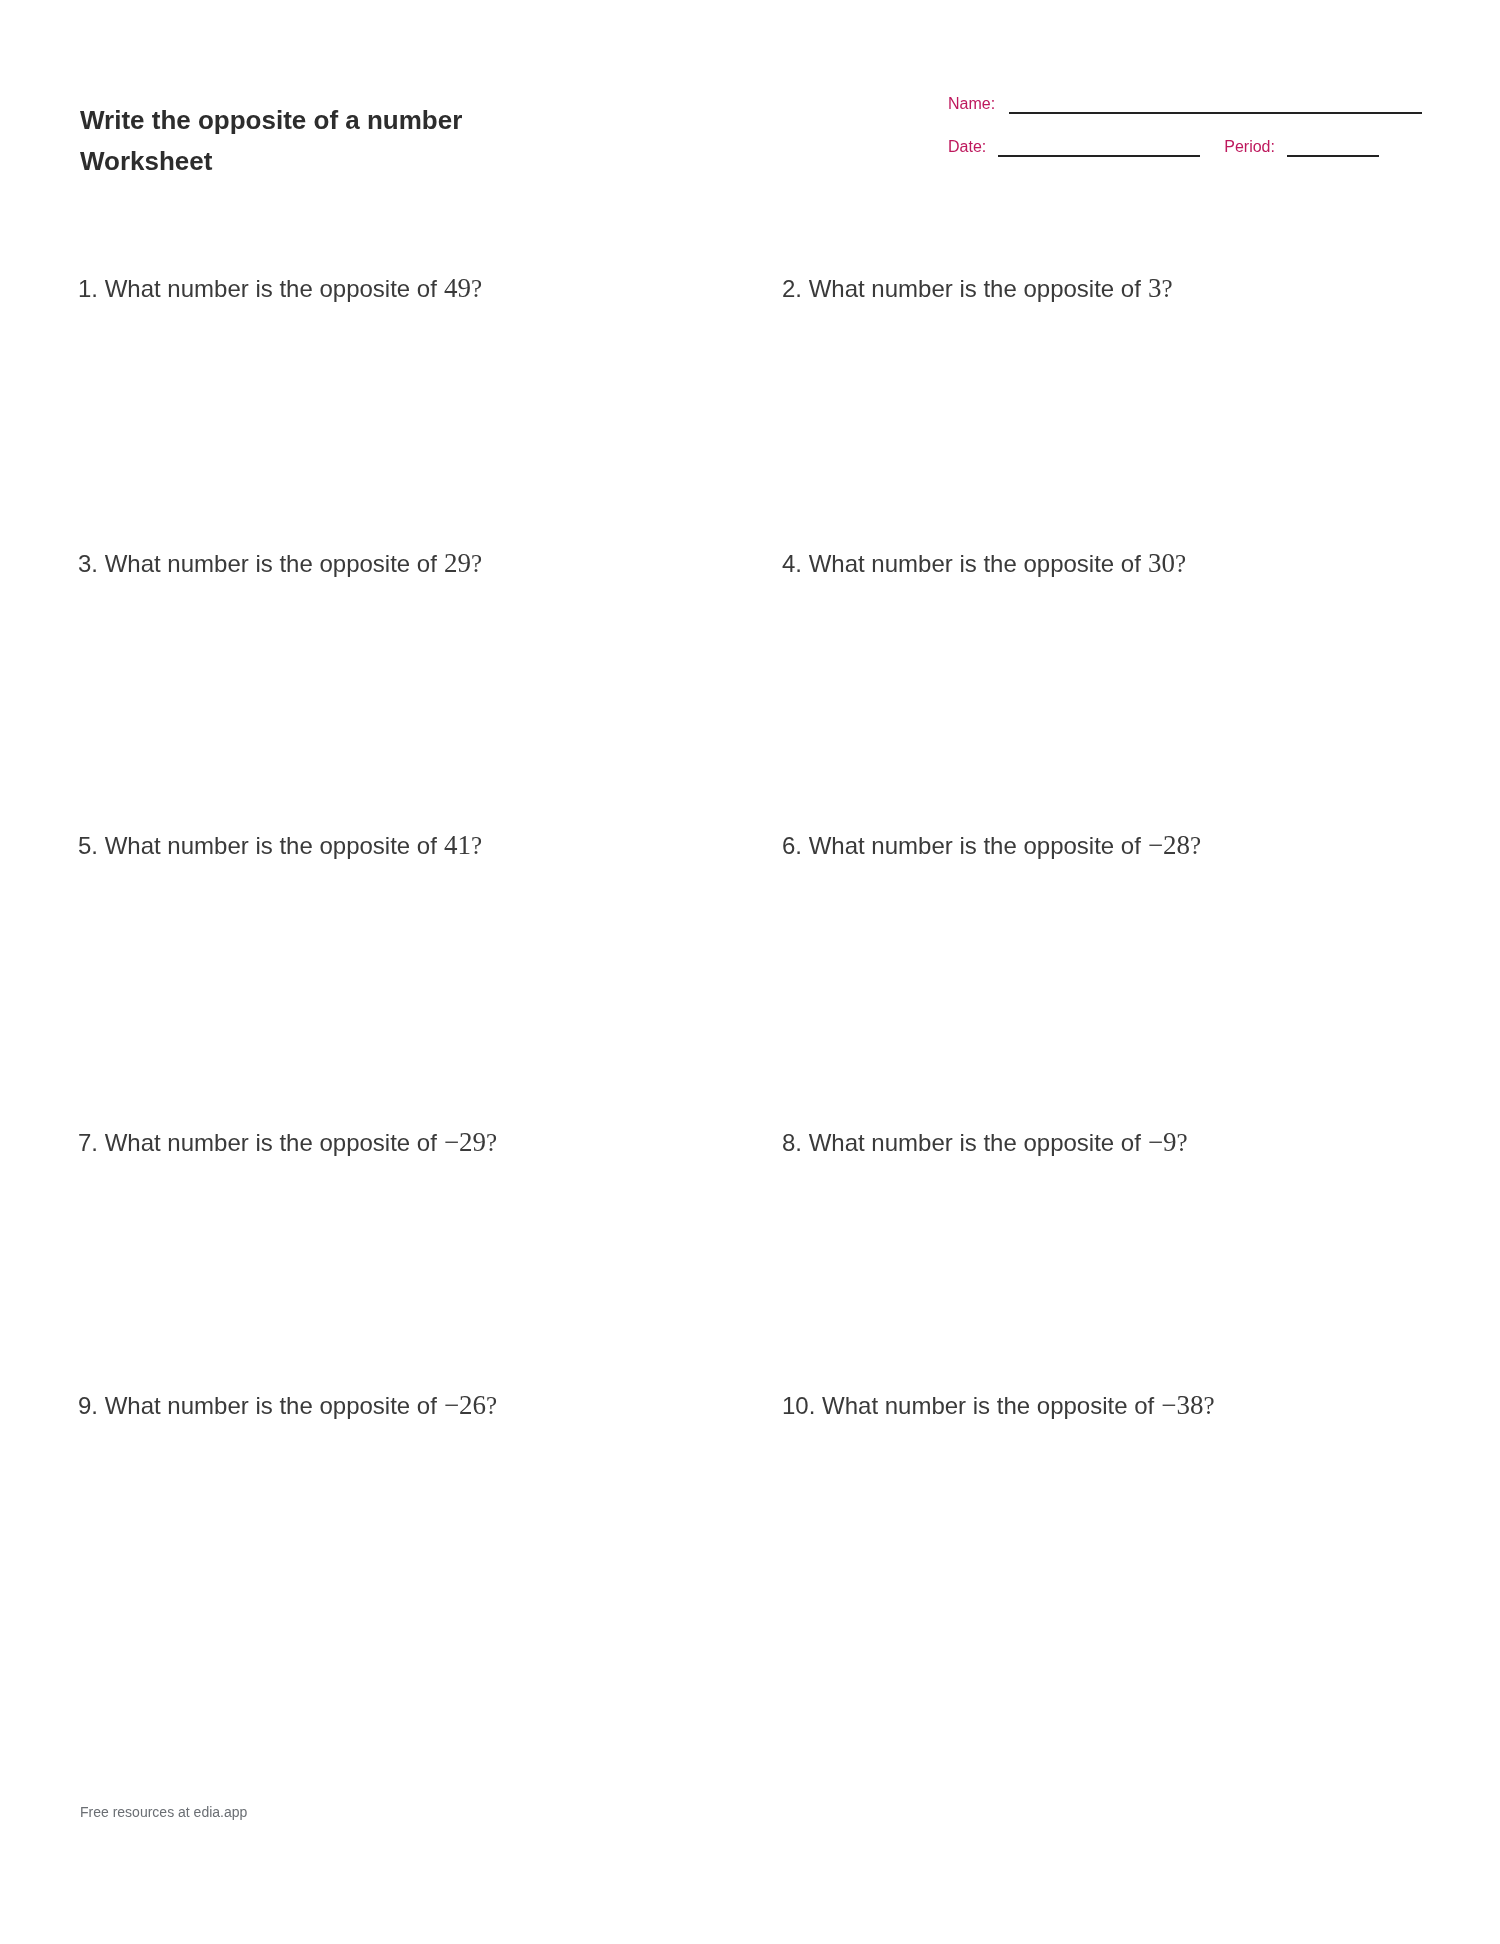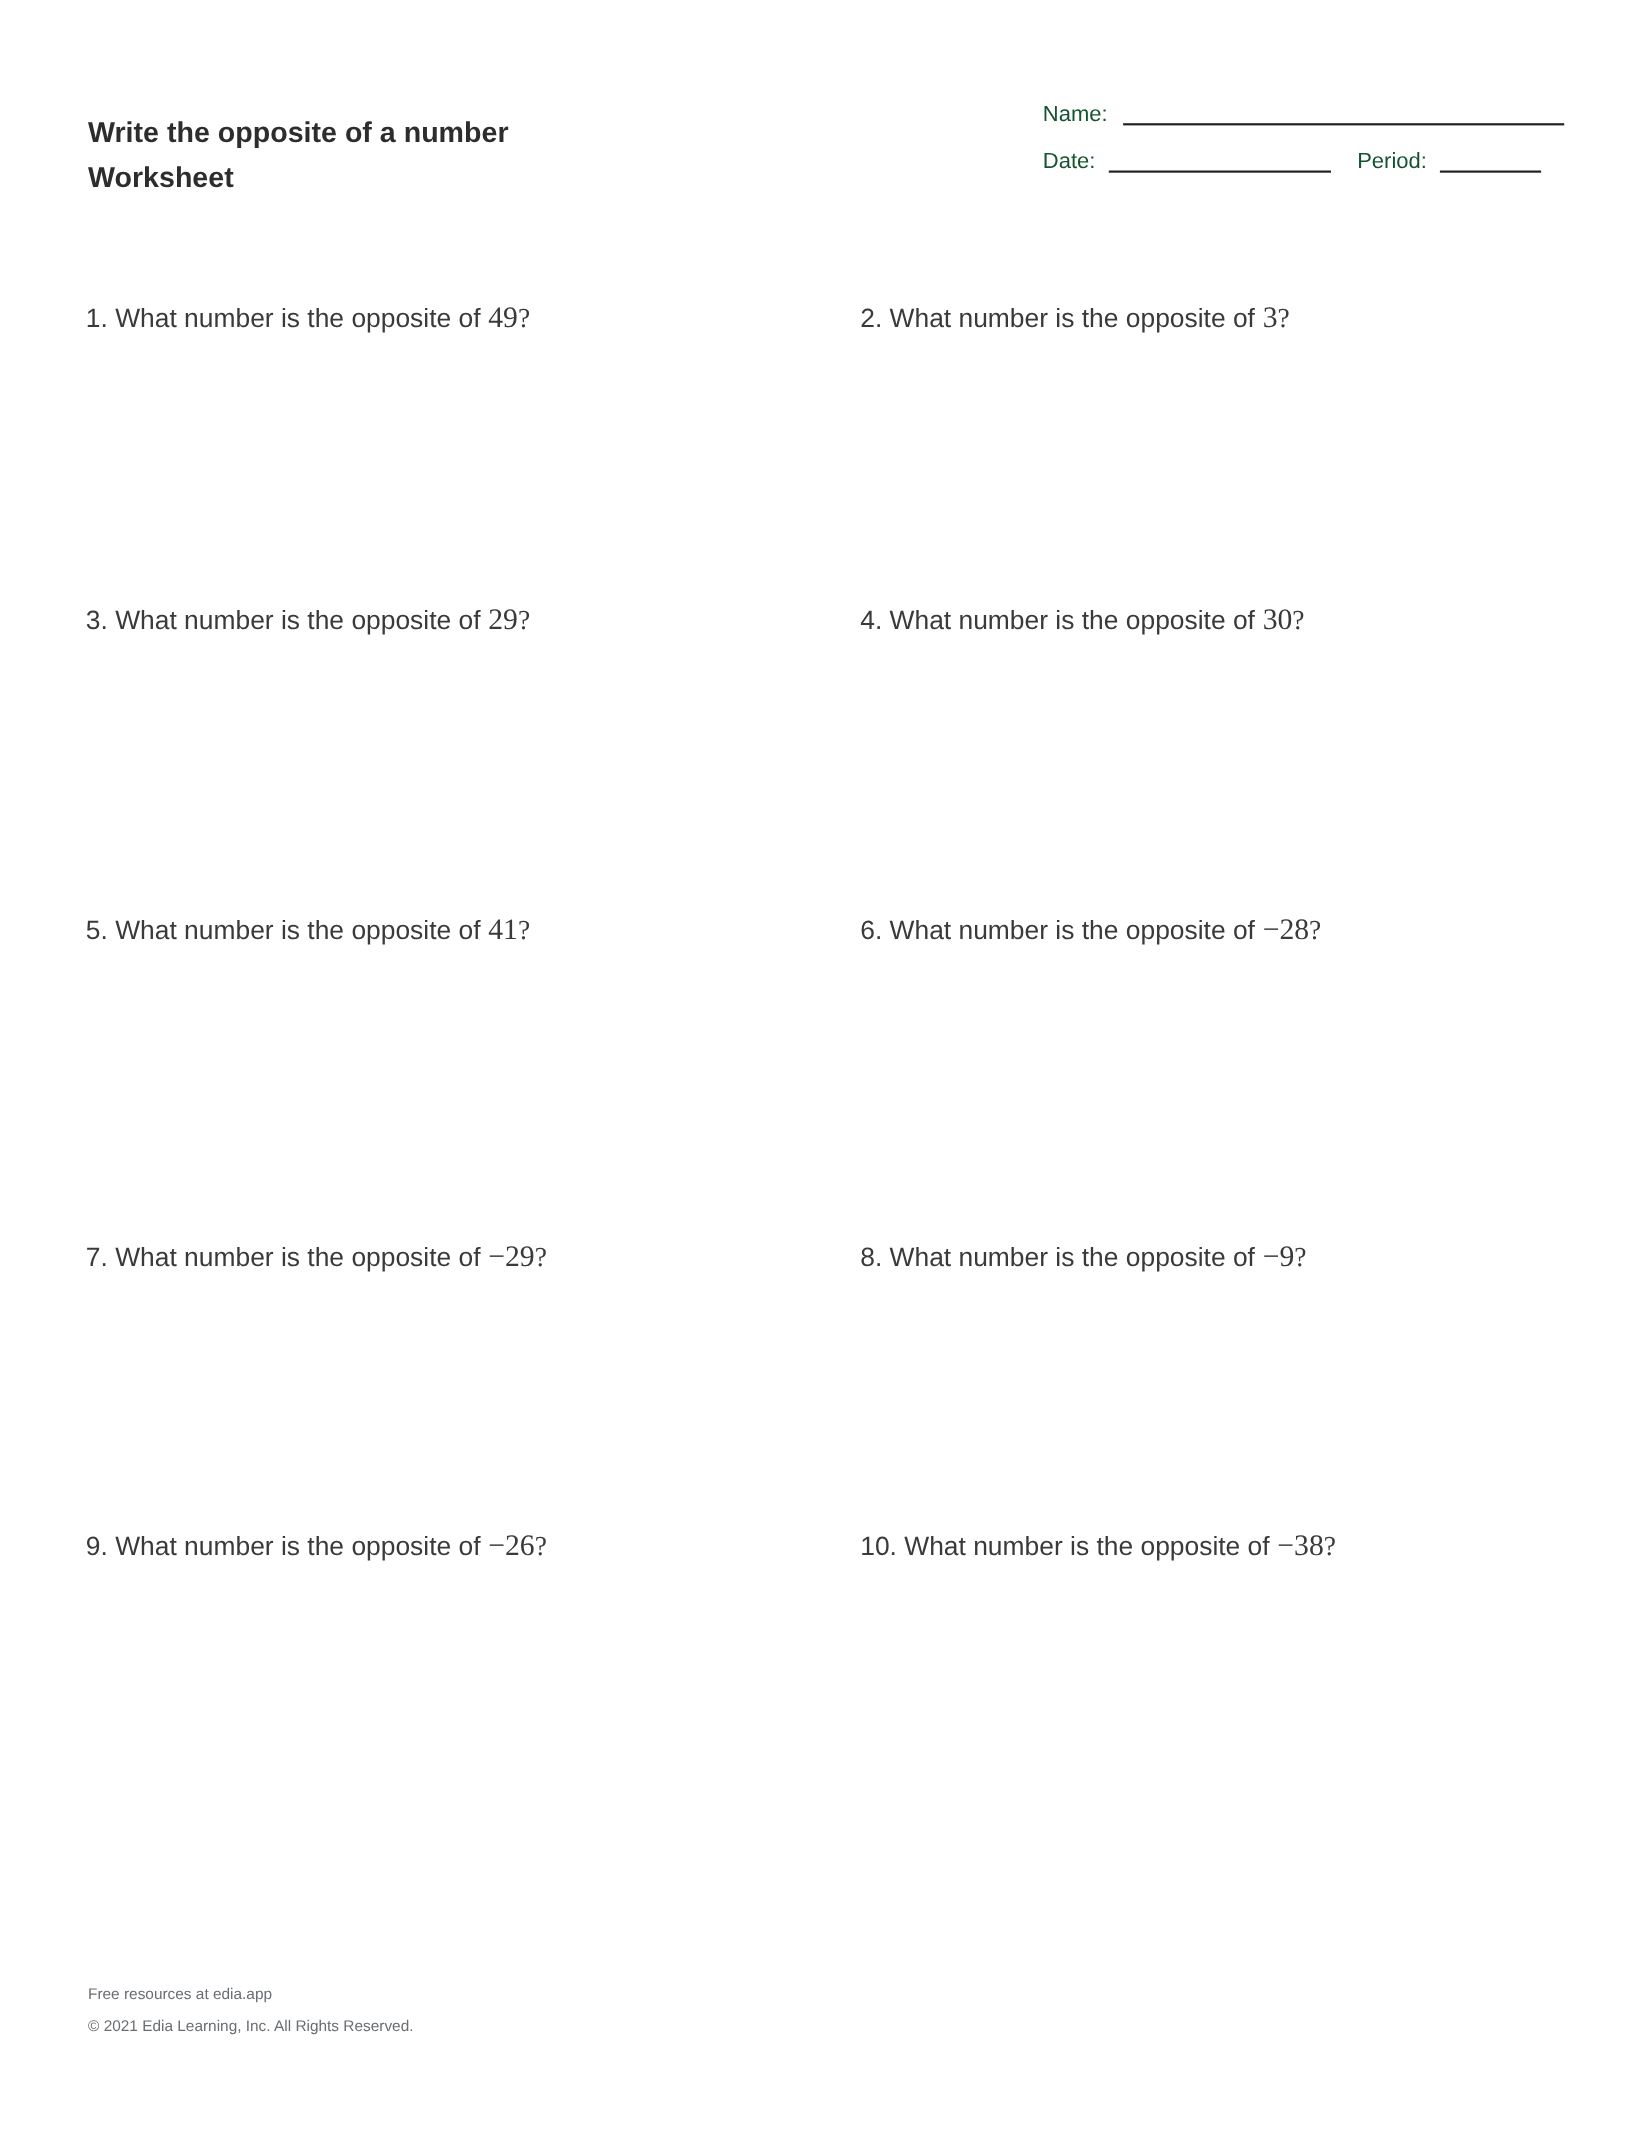--- a/index.html
+++ b/index.html
@@ -23,22 +23,22 @@
     line-height: 41px;
     margin-top: 24px;
   }
 
   
   .fields-block {
     position: absolute;
     left: 948px;
     top: 92px;
     width: 474px;
-    font-size: 20px;
-    color: #14532d;
+    font-size: 16px;
+    color: #be185d;
     text-align: center;
   }
   .field-row {
     display: flex;
     align-items: flex-end;
     height: 24px;
   }
   .field-row + .field-row { margin-top: 19px; }
   .field-label { line-height: 24px; }
   .blank-line {
@@ -133,14 +133,13 @@
 </div>
 <div class="question q-col-1 q-row-5">
   <span>9. What number is the opposite of</span><span class="q-value">−26</span><span class="q-punct">?</span>
 </div>
 <div class="question q-col-2 q-row-5">
   <span>10. What number is the opposite of</span><span class="q-value">−38</span><span class="q-punct">?</span>
 </div>
 
 <div class="footer-block">
   <div>Free resources at edia.app</div>
-  <div>© 2021 Edia Learning, Inc. All Rights Reserved.</div>
 </div>
 
 </body></html>

